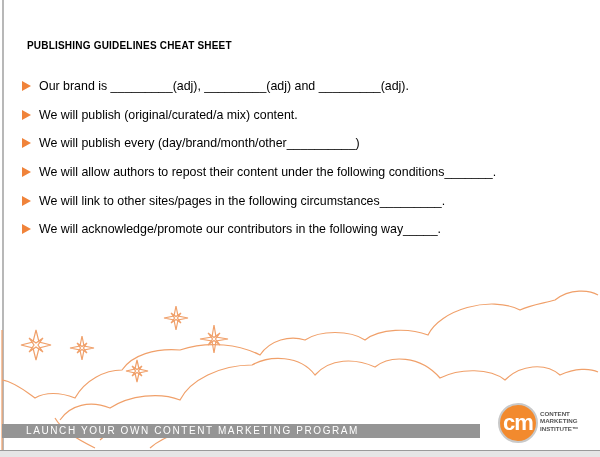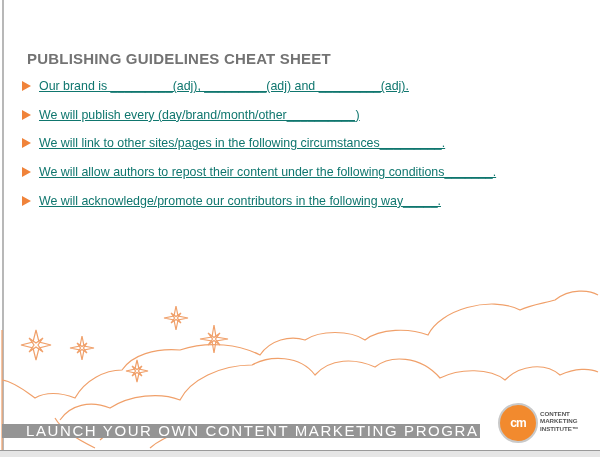--- a/index.html
+++ b/index.html
@@ -13,50 +13,50 @@
       position: absolute; left: 2px; top: 0; width: 596px; height: 450px;
       background: #fff;
       border-left: 2px solid #b8b8b8;
       border-right: 1px solid #c8c8c8;
     }
     .bottom-edge {
       position: absolute; left: 0; top: 450px; width: 600px; height: 7px;
       background: #e6e6e6; border-top: 1px solid #9a9a9a;
     }
     .title {
-      position: absolute; left: 27px; top: 50px;
-      color: #737373; font-weight: bold; font-size: 15px;
+      position: absolute; left: 27px; top: 40px;
+      color: #000000; font-weight: bold; font-size: 10px;
       letter-spacing: 0.2px;
     }
     .items { position: absolute; left: 22px; top: 72px; width: 560px; }
     .item {
       height: 28.6px; display: flex; align-items: center;
-      font-size: 12.4px; color: #0f766e; text-decoration: underline;
+      font-size: 12.4px; color: #000000;
     }
     .bullet {
       width: 0; height: 0;
       border-top: 5px solid transparent; border-bottom: 5px solid transparent;
       border-left: 9px solid #f0833a;
       margin-right: 8px; flex: 0 0 auto;
     }
     .art { position: absolute; left: 0; top: 0; }
     .footer-band {
       position: absolute; left: 2px; top: 424px; width: 478px; height: 14px;
       background: #959595;
     }
     .footer-text {
       position: absolute; left: 26px; top: 425px;
-      color: #ffffff; font-size: 15px; letter-spacing: 1.6px;
+      color: #ffffff; font-size: 10px; letter-spacing: 1.6px;
       line-height: 12px; white-space: nowrap;
     }
     .logo { position: absolute; left: 498px; top: 401px; width: 100px; height: 46px; }
     .logo-circle {
       position: absolute; left: 0; top: 2px; width: 36px; height: 36px;
       border-radius: 50%; background: #f28a2e; border: 2px solid #c9c9c9;
-      color: #fff; font-weight: bold; font-size: 12px;
+      color: #fff; font-weight: bold; font-size: 22px;
       display: flex; align-items: center; justify-content: center;
       letter-spacing: -1px;
     }
     .logo-text {
       position: absolute; left: 42px; top: 9px;
       font-size: 6.2px; line-height: 7.4px; color: #555; font-weight: bold;
     }
   </style>
 </head>
 <body>
@@ -100,29 +100,33 @@
 
 <div class="title">PUBLISHING GUIDELINES CHEAT SHEET</div>
 
 <div class="items">
   <div class="item">
     <span class="bullet"></span>
     <span>Our brand is _________(adj), _________(adj) and _________(adj).</span>
   </div>
   <div class="item">
     <span class="bullet"></span>
+    <span>We will publish (original/curated/a mix) content.</span>
+  </div>
+  <div class="item">
+    <span class="bullet"></span>
     <span>We will publish every (day/brand/month/other__________)</span>
   </div>
   <div class="item">
     <span class="bullet"></span>
-    <span>We will link to other sites/pages in the following circumstances_________.</span>
+    <span>We will allow authors to repost their content under the following conditions_______.</span>
   </div>
   <div class="item">
     <span class="bullet"></span>
-    <span>We will allow authors to repost their content under the following conditions_______.</span>
+    <span>We will link to other sites/pages in the following circumstances_________.</span>
   </div>
   <div class="item">
     <span class="bullet"></span>
     <span>We will acknowledge/promote our contributors in the following way_____.</span>
   </div>
 </div>
 
 <div class="footer-band"></div>
 <div class="footer-text">LAUNCH YOUR OWN CONTENT MARKETING PROGRAM</div>
 

